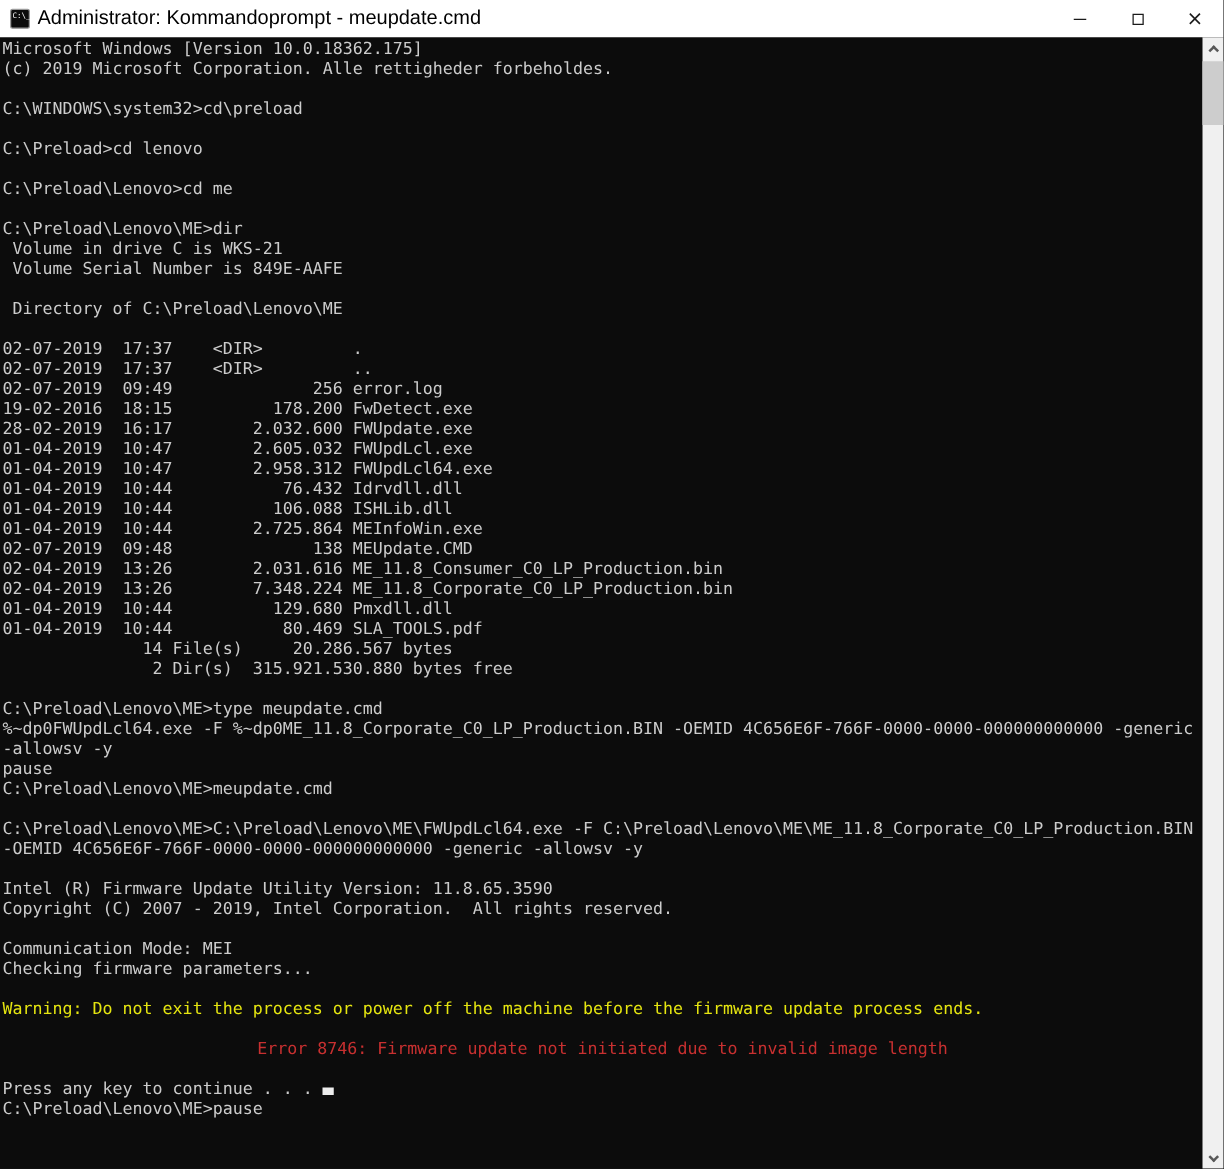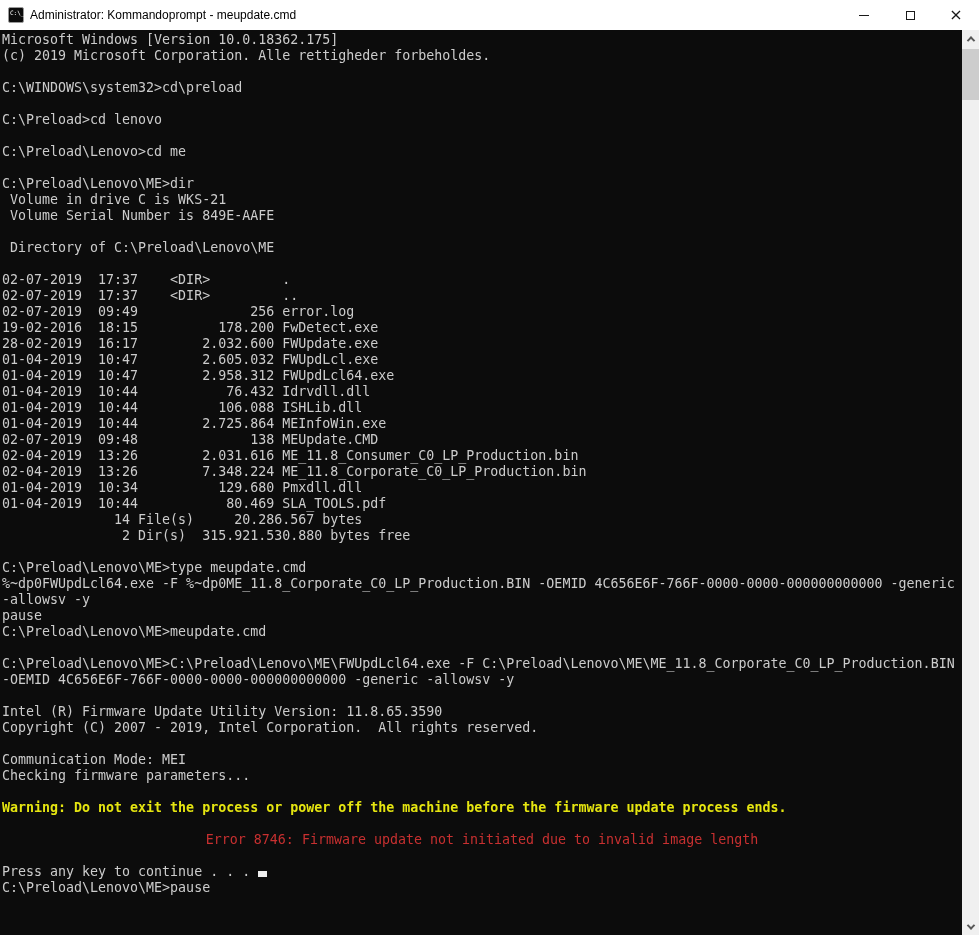--- a/index.html
+++ b/index.html
@@ -34,21 +34,21 @@
   .app-icon::before {
     content: "C:\\_";
     position: absolute;
     top: 1px; left: 1px;
     color: #ffffff;
     font-family: "DejaVu Sans Mono", monospace;
     font-size: 6px;
     line-height: 7px;
   }
   .title {
-    font-size: 12px;
+    font-size: 16px;
     color: var(--titlebar-text);
     white-space: nowrap;
     overflow: hidden;
     flex: 1 1 auto;
   }
   .win-controls { display: flex; height: 30px; flex: 0 0 auto; }
   .win-btn {
     width: 46px; height: 30px;
     display: flex; align-items: center; justify-content: center;
     cursor: default;
@@ -67,21 +67,21 @@
     overflow: hidden;
   }
   .line {
     font-family: "DejaVu Sans Mono", "Liberation Mono", monospace;
     font-size: 13.3px;
     line-height: 16px;
     height: 16px;
     color: var(--text);
     white-space: pre;
   }
-  .line.yellow { color: var(--warning); font-weight: bold; }
+  .line.yellow { color: var(--warning); }
   .line.red { color: var(--error); text-align: center; }
   .cursor {
     display: inline-block;
     width: 9px; height: 6px;
     background: #ededed;
     vertical-align: -1px;
   }
   
   .scrollbar {
     position: absolute;
@@ -155,21 +155,21 @@
       <div class="line">19-02-2016  18:15          178.200 FwDetect.exe</div>
       <div class="line">28-02-2019  16:17        2.032.600 FWUpdate.exe</div>
       <div class="line">01-04-2019  10:47        2.605.032 FWUpdLcl.exe</div>
       <div class="line">01-04-2019  10:47        2.958.312 FWUpdLcl64.exe</div>
       <div class="line">01-04-2019  10:44           76.432 Idrvdll.dll</div>
       <div class="line">01-04-2019  10:44          106.088 ISHLib.dll</div>
       <div class="line">01-04-2019  10:44        2.725.864 MEInfoWin.exe</div>
       <div class="line">02-07-2019  09:48              138 MEUpdate.CMD</div>
       <div class="line">02-04-2019  13:26        2.031.616 ME_11.8_Consumer_C0_LP_Production.bin</div>
       <div class="line">02-04-2019  13:26        7.348.224 ME_11.8_Corporate_C0_LP_Production.bin</div>
-      <div class="line">01-04-2019  10:34          129.680 Pmxdll.dll</div>
+      <div class="line">01-04-2019  10:44          129.680 Pmxdll.dll</div>
       <div class="line">01-04-2019  10:44           80.469 SLA_TOOLS.pdf</div>
       <div class="line">              14 File(s)     20.286.567 bytes</div>
       <div class="line">               2 Dir(s)  315.921.530.880 bytes free</div>
       <div class="line"></div>
       <div class="line">C:\Preload\Lenovo\ME&gt;type meupdate.cmd</div>
       <div class="line">%~dp0FWUpdLcl64.exe -F %~dp0ME_11.8_Corporate_C0_LP_Production.BIN -OEMID 4C656E6F-766F-0000-0000-000000000000 -generic</div>
       <div class="line">-allowsv -y</div>
       <div class="line">pause</div>
       <div class="line">C:\Preload\Lenovo\ME&gt;meupdate.cmd</div>
       <div class="line"></div>

